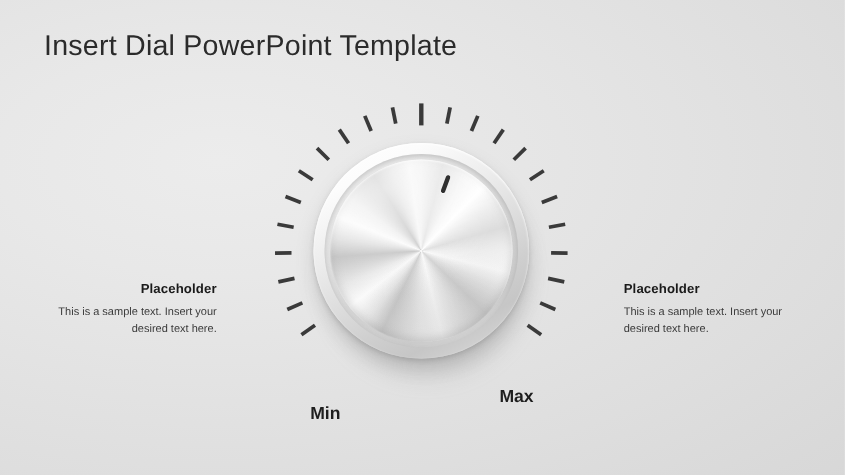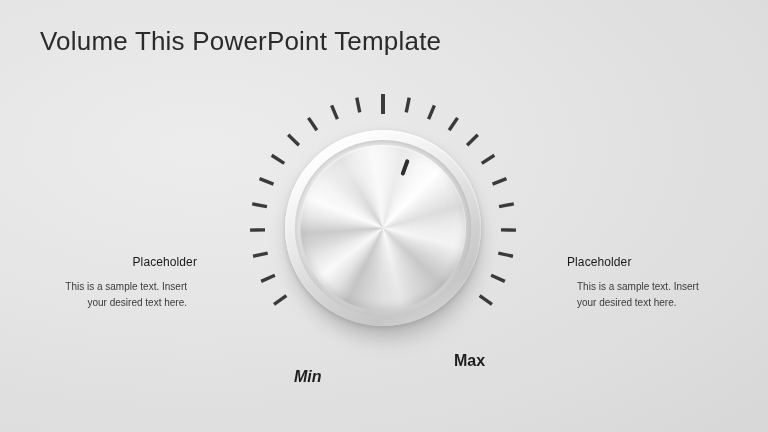--- a/index.html
+++ b/index.html
@@ -189,52 +189,52 @@
   }
 
   
   .scale-label {
     position: absolute;
     font-size: 16px;
     font-weight: 700;
     color: #1e1e1e;
     white-space: nowrap;
   }
-  #label-min { left: 294px; top: 368px; font-style: italic; }
+  #label-min { left: 282px; top: 368px; }
   #label-max { left: 454px; top: 352px; }
 
   
   .placeholder-block {
     position: absolute;
     width: 160px;
   }
   .placeholder-title {
     font-size: 12px;
-    font-weight: 400;
+    font-weight: 700;
     color: #1a1a1a;
     margin: 0 0 7px 0;
     letter-spacing: 0.1px;
   }
   .placeholder-body {
     font-size: 10px;
     font-weight: 400;
     color: #3a3a3a;
     line-height: 1.55;
-    margin: 10px;
+    margin: 0;
   }
 
   #block-left  { left: 37px;  top: 255px; text-align: right; }
   #block-right { left: 567px; top: 255px; text-align: left;  }
 </style>
 </head>
 <body>
 
 <div id="slide">
 
-  <div id="title">Volume This PowerPoint Template</div>
+  <div id="title">Insert Dial PowerPoint Template</div>
 
   <div id="dial-wrap">
 
     <svg id="tick-ring" class="centered" viewBox="-150 -150 300 300">
       <g id="ticks">
           <line x1="-96.66" y1="67.68" x2="-108.95" y2="76.29" stroke="#3a3a3a" stroke-width="3.4" stroke-linecap="butt"></line>
           <line x1="-108.10" y1="47.31" x2="-121.84" y2="53.32" stroke="#3a3a3a" stroke-width="3.4" stroke-linecap="butt"></line>
           <line x1="-115.30" y1="25.08" x2="-129.96" y2="28.27" stroke="#3a3a3a" stroke-width="3.4" stroke-linecap="butt"></line>
           <line x1="-117.99" y1="1.87" x2="-132.98" y2="2.11" stroke="#3a3a3a" stroke-width="3.4" stroke-linecap="butt"></line>
           <line x1="-116.04" y1="-21.41" x2="-130.79" y2="-24.13" stroke="#3a3a3a" stroke-width="3.4" stroke-linecap="butt"></line>

